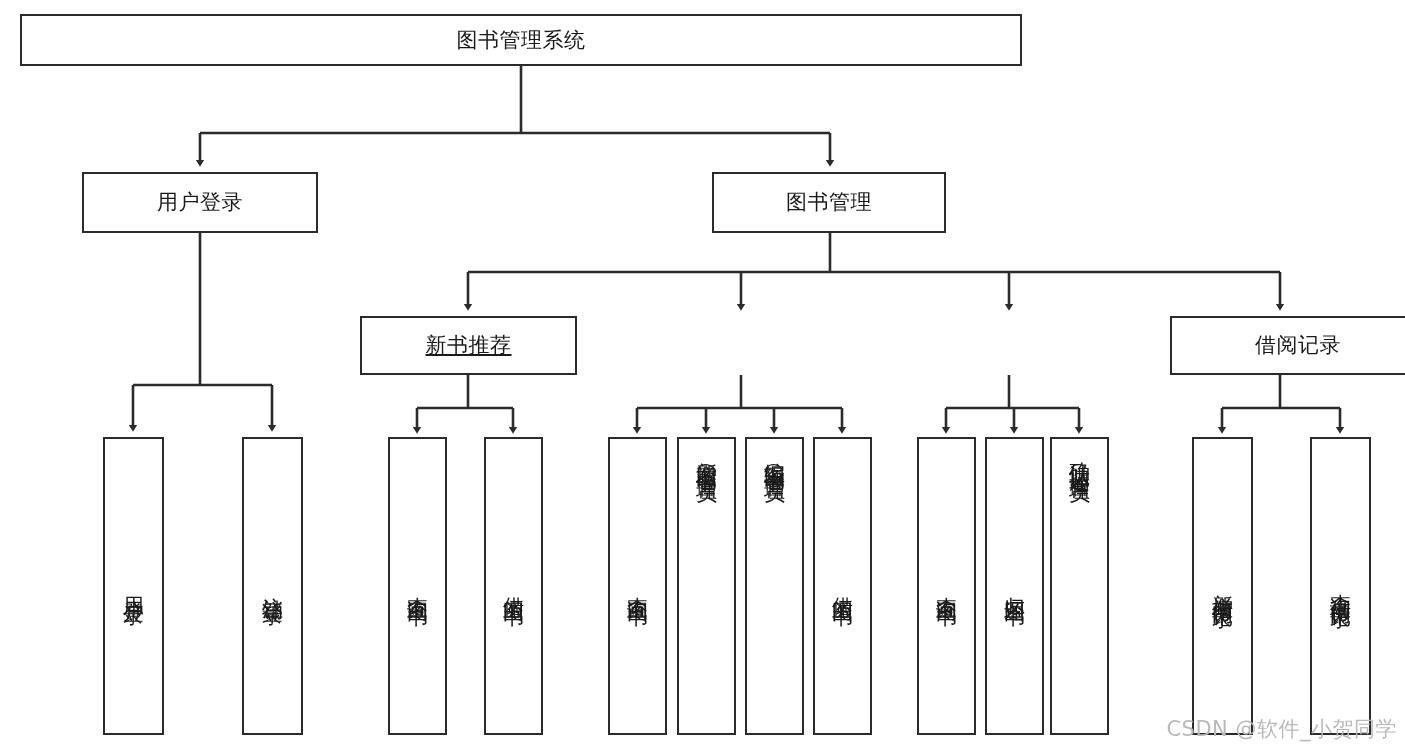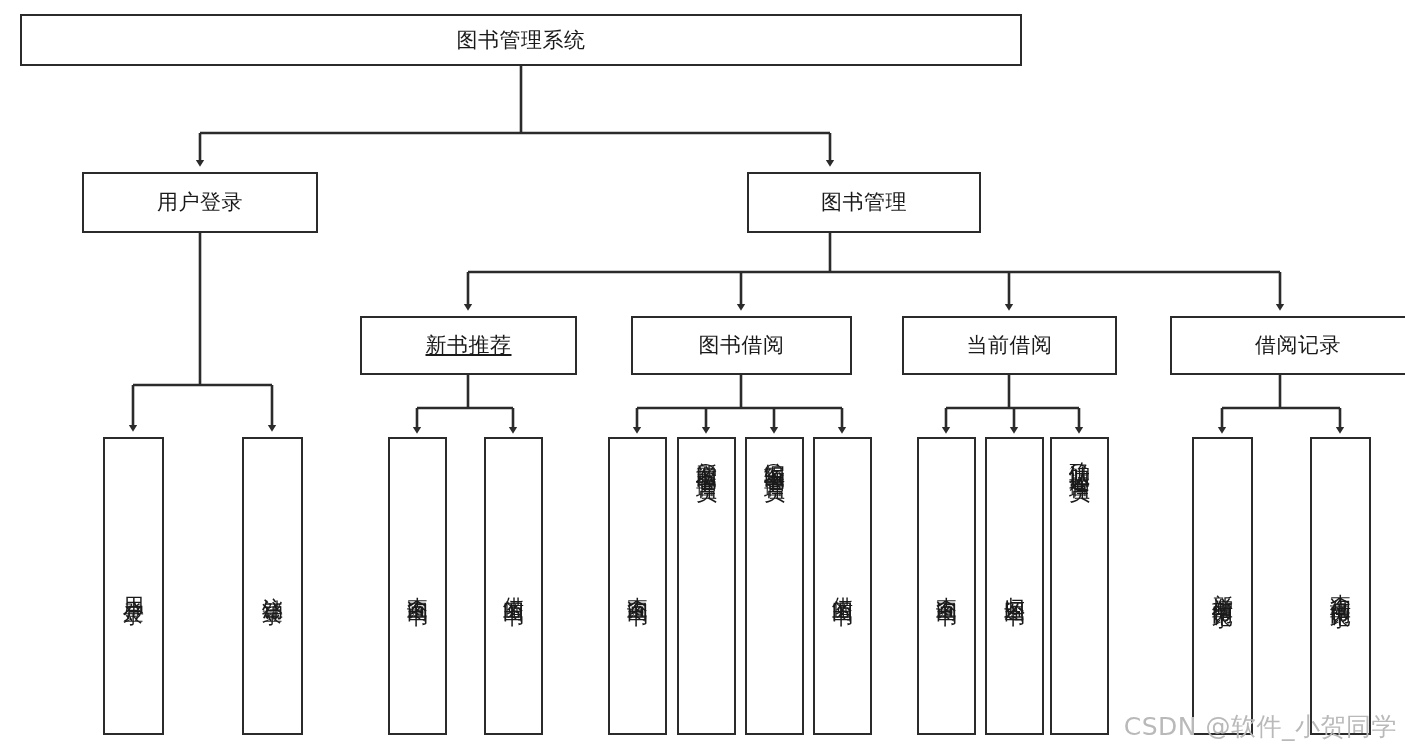--- a/index.html
+++ b/index.html
@@ -60,21 +60,21 @@
     letter-spacing: 3px;
   }
   .node.vert.centered {
     align-items: center;
     padding-top: 0;
   }
   .watermark {
     position: absolute;
     right: 8px;
     bottom: 4px;
-    font-size: 25px;
+    font-size: 21px;
     color: #b9b9b9;
     letter-spacing: 0.5px;
     white-space: nowrap;
     font-family: "DejaVu Sans", "Liberation Sans", sans-serif;
   }
 </style>
 </head>
 <body>
 
 <div id="canvas">
@@ -130,35 +130,29 @@
   </svg>
 
   <div class="node horiz" style="left:20px; top:14px; width:1002px; height:52px;">
     <span class="label">图书管理系统</span>
   </div>
 
   <div class="node horiz" style="left:82px; top:172px; width:236px; height:61px;">
     <span class="label">用户登录</span>
   </div>
 
-  <div class="node horiz" style="left:712px; top:172px; width:234px; height:61px;margin-left:35px;">
+  <div class="node horiz" style="left:712px; top:172px; width:234px; height:61px;">
     <span class="label">图书管理</span>
   </div>
 
   <div class="node horiz" style="left:360px; top:316px; width:217px; height:59px;text-decoration:underline;">
     <span class="label">新书推荐</span>
   </div>
 
-  <div class="node horiz" style="left:631px; top:316px; width:221px; height:59px;">
-    <span class="label">图书借阅</span>
-  </div>
-
-  <div class="node horiz" style="left:902px; top:316px; width:215px; height:59px;">
-    <span class="label">当前借阅</span>
-  </div>
+
 
   <div class="node horiz" style="left:1170px; top:316px; width:256px; height:59px;">
     <span class="label">借阅记录</span>
   </div>
 
   <div class="node vert centered" style="left:103px; top:437px; width:61px; height:298px;">
     <span class="label">用户登录</span>
   </div>
 
   <div class="node vert centered" style="left:242px; top:437px; width:61px; height:298px;">

